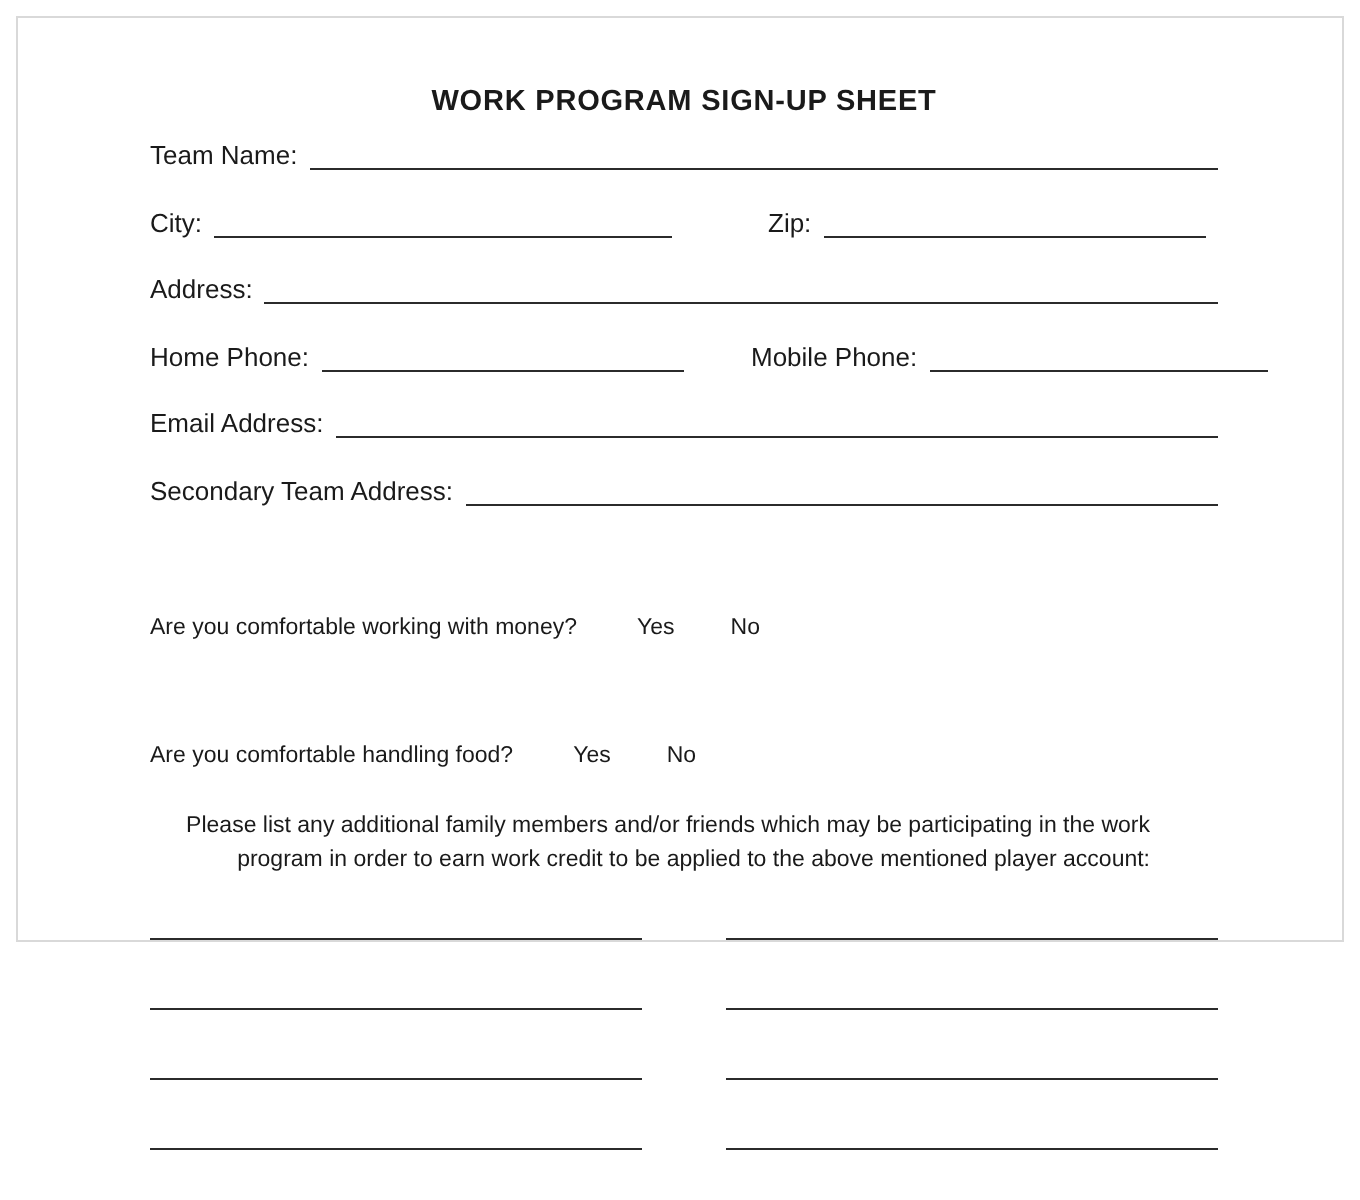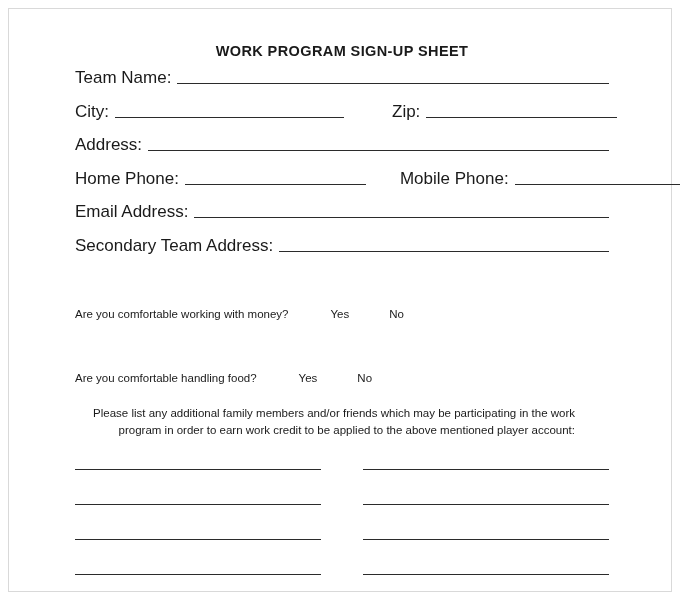--- a/index.html
+++ b/index.html
@@ -13,21 +13,21 @@
     font-family: "Liberation Sans", sans-serif;
     color: #1a1a1a;
     position: relative;
     overflow: hidden;
   }
   .page {
     position: absolute;
     left: 8px;
     top: 8px;
     width: 664px;
-    height: 584px;
+    height: 463px;
     background: #ffffff;
     border: 1px solid #d9d9d9;
     box-sizing: border-box;
     padding-left: 14px;
   }
   .inner {
     position: absolute;
     left: 66px;
     top: 34px;
     width: 534px;
@@ -45,22 +45,22 @@
     font-style: italic;
     font-weight: bold;
     margin: 0 0 30px 0;
   }
   .doc-subtitle .sc {
     font-size: 9.3px;
   }
 
   .field-row {
     display: flex;
-    align-items: flex-start;
-    font-size: 17px;
+    align-items: flex-end;
+    font-size: 13px;
     margin-bottom: 19.5px;
     white-space: nowrap;
   }
   .field-row .label {
     flex: 0 0 auto;
     padding-right: 6px;
     line-height: 14px;
   }
   .rule {
     flex: 1 1 auto;
@@ -84,21 +84,20 @@
   }
   .spacer-phone {
     flex: 0 0 34px;
   }
 
   .q-row {
     display: flex;
     align-items: baseline;
     font-size: 11.5px;
     margin-bottom: 16px;
-    gap: 12px;
   }
   .q-row .q-text { flex: 0 0 auto; }
   .q-row .opt {
     flex: 0 0 auto;
     padding-left: 30px;
     margin-top: 36px;
   }
   .q-row .opt.second { padding-left: 28px; }
 
   .note {

